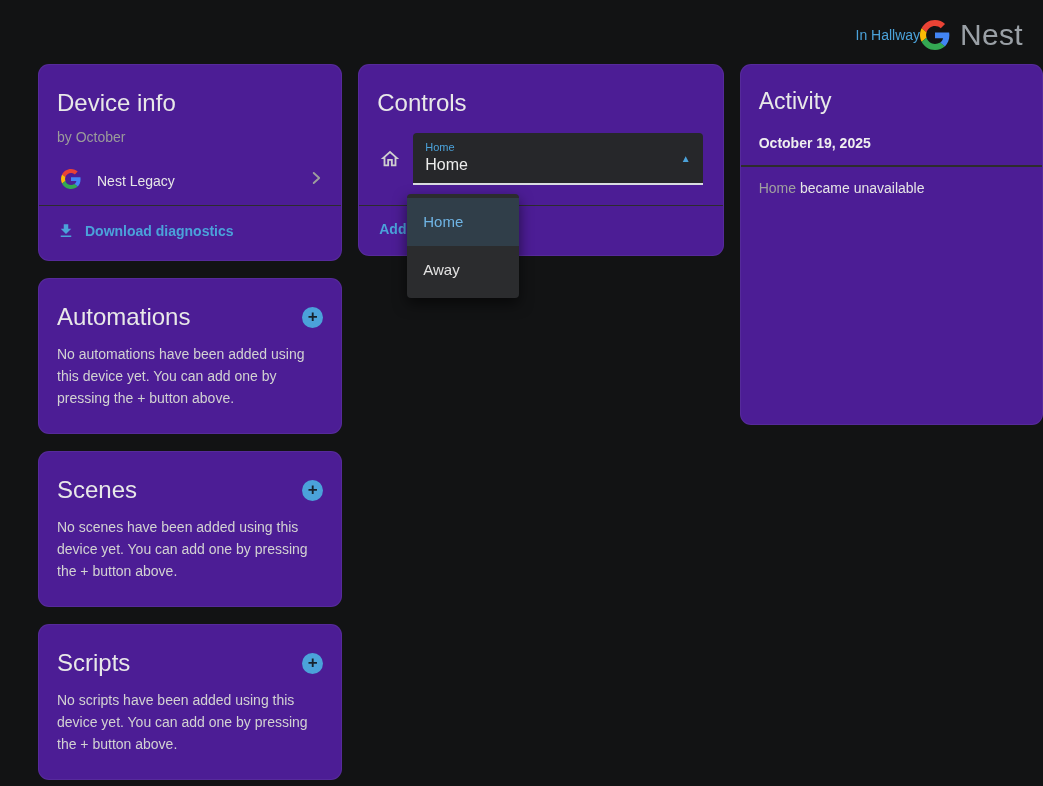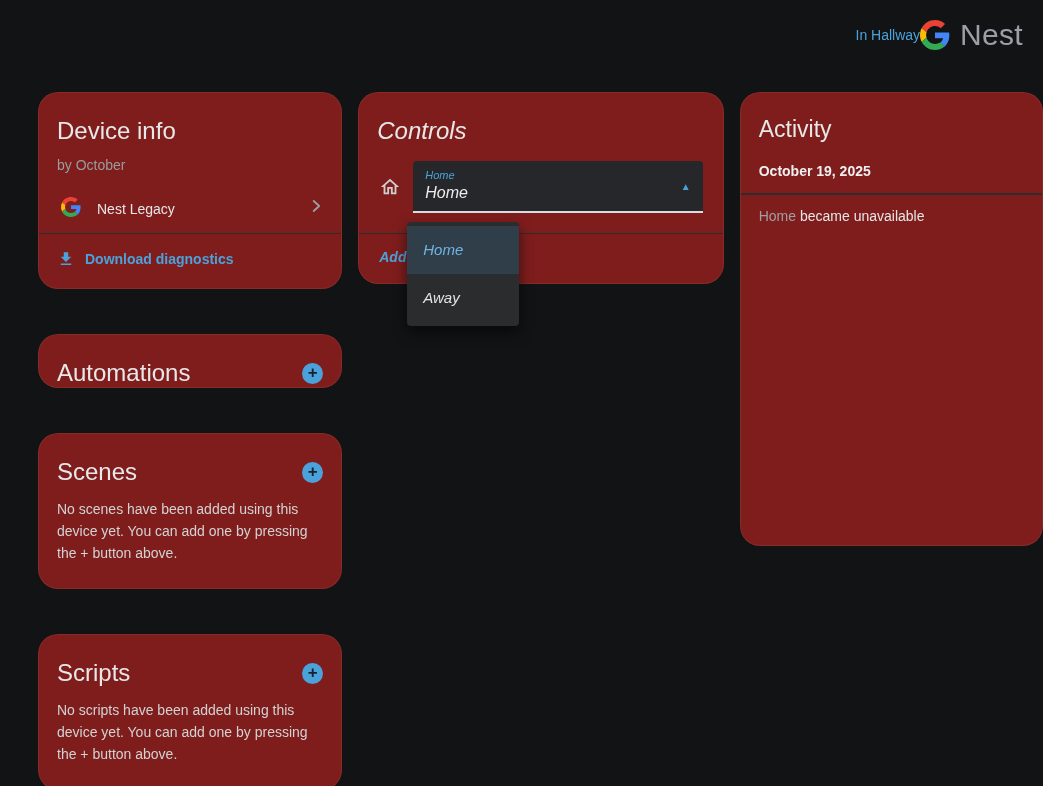--- a/index.html
+++ b/index.html
@@ -18,30 +18,29 @@
     height:64px;
   }
   .breadcrumb { color:#4ba2da; font-size:14px; cursor:pointer; }
   .brand { display:flex; align-items:center; gap:10px; }
   .brand-name { color:#9aa0a6; font-size:30px; letter-spacing:.3px; }
 
   
   .main { display:flex; gap:16px; margin-left:38px; align-items:flex-start; }
   .col { display:flex; flex-direction:column; gap:17px; }
   .col-left { width:318px; }
-  .col-mid { width:382px;font-style:italic; }
+  .col-mid { width:382px; }
   .col-right { width:317px; }
 
   .card {
-    background:#7f1d1d;
+    background:#4c1d95;
     border:1px solid rgba(255,255,255,0.06);
-    border-radius:20px;
+    border-radius:11px;
     overflow:visible;
     position:relative;
-    margin-top:28px;
   }
   .card h2 {
     font-size:24px; font-weight:400; color:#e8e8e8;
     padding:24px 18px 0 18px; line-height:28px;
   }
   .divider { height:1px; background:#2d2d2d; }
 
   
   .subtle { color:#9b9b9b; font-size:14px; padding:12px 18px 0 18px; }
   .device-row {
@@ -99,21 +98,21 @@
     box-shadow:0 6px 14px rgba(0,0,0,0.55);
     padding:4px 0; z-index:20;
   }
   .menu-item {
     height:48px; line-height:48px; padding:0 16px;
     font-size:15px; color:#e3e3e3; cursor:pointer;
   }
   .menu-item.selected { background:rgba(75,162,218,0.16); color:#6fb4e4; }
 
   
-  .activity-card { height:454px; }
+  .activity-card { height:361px; }
   .activity-card h2 { font-size:23px; padding-top:22px; }
   .activity-date { font-size:14px; font-weight:700; color:#efefef; padding:20px 18px 14px 18px; }
   .entry { padding:12px 18px 13px 18px; }
   .entry-text { font-size:14px; line-height:18px; }
   .entry-text .entity { color:#a0a0a0; cursor:pointer; }
   .entry-text .msg { color:#e6e6e6; }
   .entry-time { font-size:12px; color:#8d8d8d; margin-top:5px; }
 
   svg { display:block; }
 </style>
@@ -167,20 +166,21 @@
         </span>
         <span>Download diagnostics</span>
       </div>
     </div>
 
     <div class="card">
       <div class="card-head">
         <h2>Automations</h2>
         <div class="plus-btn">+</div>
       </div>
+      <p class="empty-text">No automations have been added using this device yet. You can add one by pressing the + button above.</p>
     </div>
 
     <div class="card">
       <div class="card-head">
         <h2>Scenes</h2>
         <div class="plus-btn">+</div>
       </div>
       <p class="empty-text">No scenes have been added using this device yet. You can add one by pressing the + button above.</p>
     </div>
 

